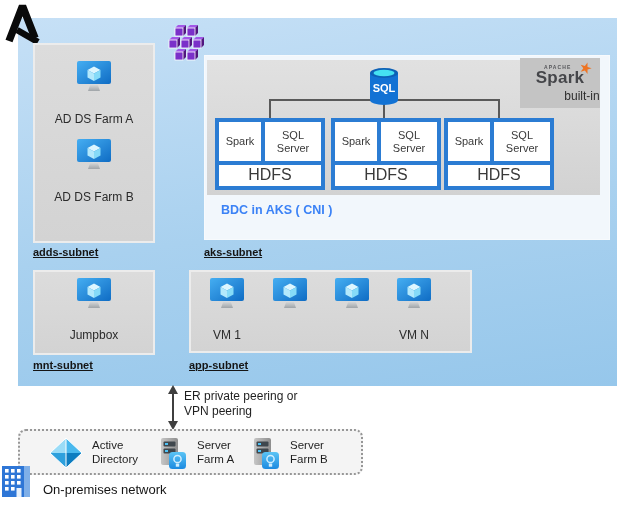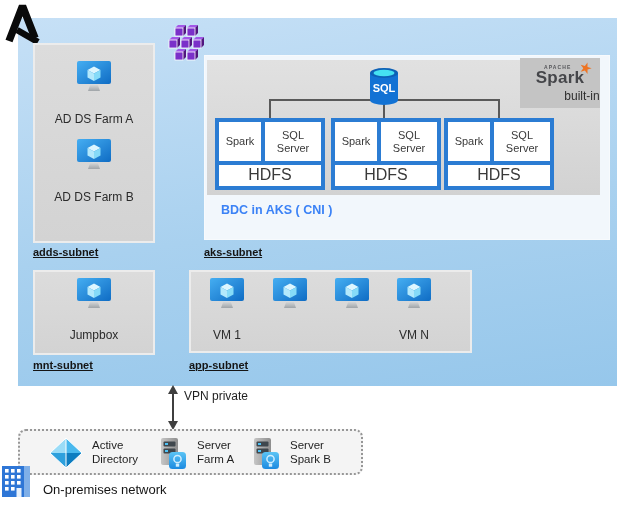--- a/index.html
+++ b/index.html
@@ -265,21 +265,22 @@
   <div class="abs item-label center-x" style="left:227px;top:328px">VM 1</div>
   <div class="abs item-label center-x" style="left:414px;top:328px">VM N</div>
   <div class="abs subnet-label" style="left:189px;top:359px">app-subnet</div>
 
   <svg class="abs" style="left:164px;top:385px" width="18" height="45" viewBox="0 0 18 45">
     <line x1="9" y1="7" x2="9" y2="38" stroke="#3f3f3f" stroke-width="2"></line>
     <polygon points="9,0 14,9 4,9" fill="#3f3f3f"></polygon>
     <polygon points="9,45 14,36 4,36" fill="#3f3f3f"></polygon>
   </svg>
   <div class="abs conn-text">
-    <div>VPN private</div>
+    <div>ER private peering or</div>
+    <div>VPN peering</div>
   </div>
 
   <div class="abs onprem-box"></div>
 
   <svg class="abs" style="left:50px;top:438px" width="32" height="30" viewBox="0 0 32 30">
     <polygon points="16,0 0,15 16,15" fill="#9adcf7"></polygon>
     <polygon points="16,0 32,15 16,15" fill="#49b8ed"></polygon>
     <polygon points="0,15 16,30 16,15" fill="#2da0dd"></polygon>
     <polygon points="32,15 16,30 16,15" fill="#0d7dc0"></polygon>
     <polygon points="16,0 0,15 16,30 32,15" fill="none" stroke="#ffffff" stroke-width="1"></polygon>
@@ -302,21 +303,21 @@
   <svg class="abs" style="left:253px;top:438px" width="27" height="31" viewBox="0 0 27 31">
     <rect x="1" y="0" width="17" height="27" rx="2" fill="url(#gSrv)"></rect>
     <rect x="3.5" y="3.5" width="12" height="5" rx="1" fill="#3f474d"></rect>
     <rect x="5" y="5" width="3" height="2" fill="#4fc3f7"></rect>
     <rect x="3.5" y="10.5" width="12" height="5" rx="1" fill="#3f474d"></rect>
     <rect x="5" y="12" width="3" height="2" fill="#4fc3f7"></rect>
     <rect x="9" y="14" width="17" height="17" rx="3.5" fill="url(#gSafe)"></rect>
     <circle cx="17.5" cy="21" r="3.6" fill="none" stroke="#cfeeff" stroke-width="1.5"></circle>
     <rect x="15.8" y="25.5" width="3.4" height="3.2" fill="#cfeeff"></rect>
   </svg>
-  <div class="abs onprem-label" style="left:290px;top:438px">Server Spark B</div>
+  <div class="abs onprem-label" style="left:290px;top:438px">Server Farm B</div>
 
   <svg class="abs" style="left:2px;top:466px" width="28" height="31" viewBox="0 0 28 31">
     <rect x="0" y="0" width="22" height="31" fill="#2e76d6"></rect>
     <rect x="22" y="0" width="6" height="31" fill="#7fafe8"></rect>
     <g fill="#ffffff">
       <rect x="3" y="3" width="3.6" height="3.6"></rect>
         <rect x="9" y="3" width="3.6" height="3.6"></rect>
         <rect x="15" y="3" width="3.6" height="3.6"></rect>
       <rect x="3" y="9" width="3.6" height="3.6"></rect>
         <rect x="9" y="9" width="3.6" height="3.6"></rect>

